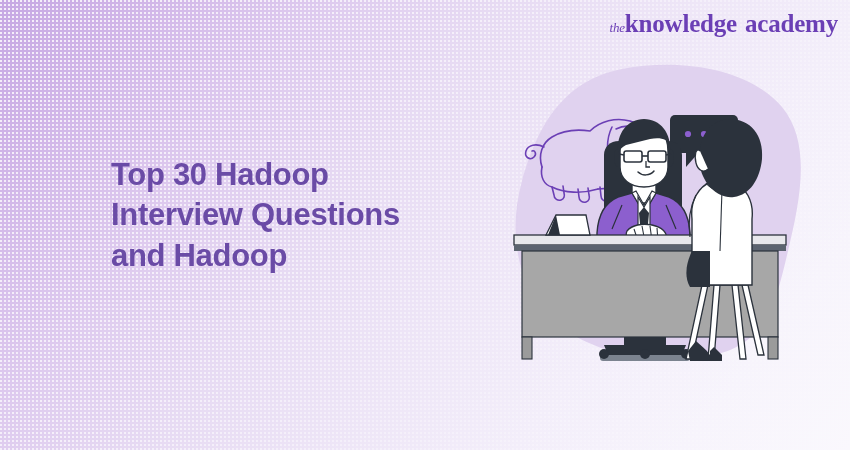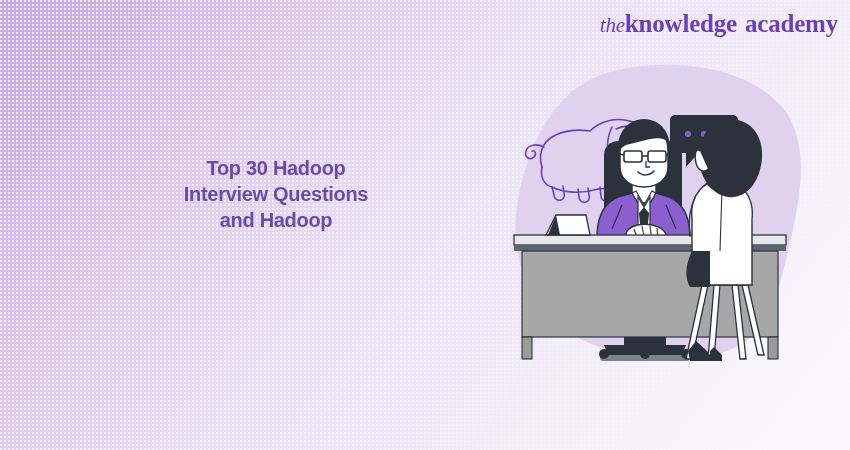--- a/index.html
+++ b/index.html
@@ -44,36 +44,35 @@
     position: absolute;
     right: 12px;
     top: 11px;
     font-family: "Liberation Serif", serif;
     font-size: 25px;
     line-height: 1;
     color: #6b3fb5;
     white-space: nowrap;
     letter-spacing: -0.2px;
   }
-  .logo .t-the { font-style: italic; font-weight: 400; font-size: 21px; }
+  .logo .t-the { font-style: italic; font-weight: 400; font-size: 13px; }
   .logo .t-knowledge { font-weight: 700; }
   .logo .t-academy { font-weight: 700; margin-left: 8px; }
 
   
   .headline {
     position: absolute;
     left: 111px;
     top: 155px;
     width: 330px;
     color: #6a4ba6;
-    font-size: 20px;
+    font-size: 31px;
     font-weight: 700;
     line-height: 1.30;
     letter-spacing: -0.3px;
-    text-align: center;
   }
   .headline .ln { display: block; white-space: nowrap; }
 
   
   .illustration {
     position: absolute;
     left: 500px;
     top: 55px;
     width: 350px;
     height: 320px;

